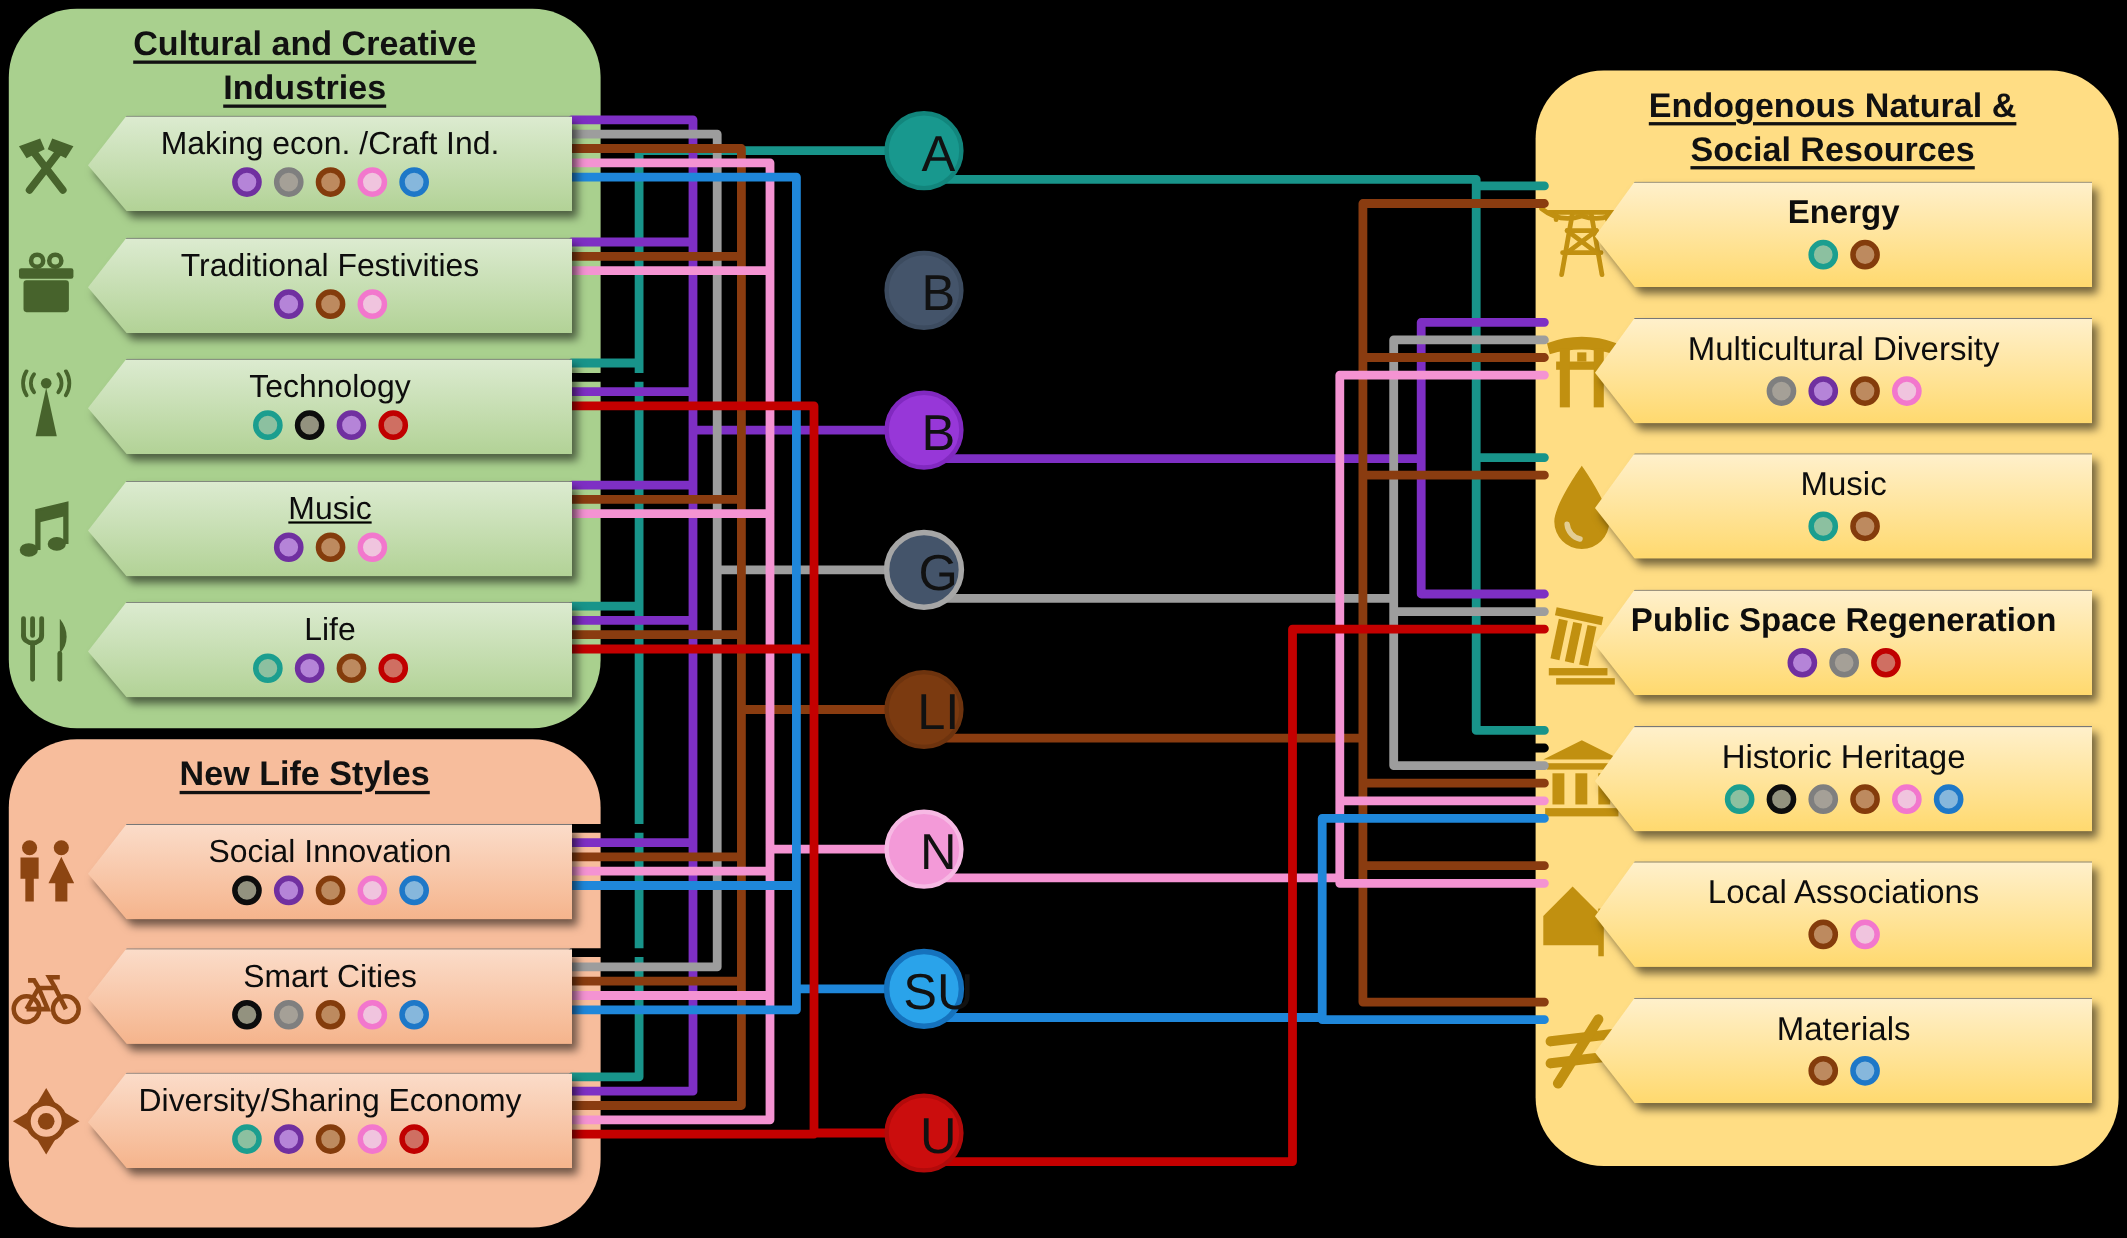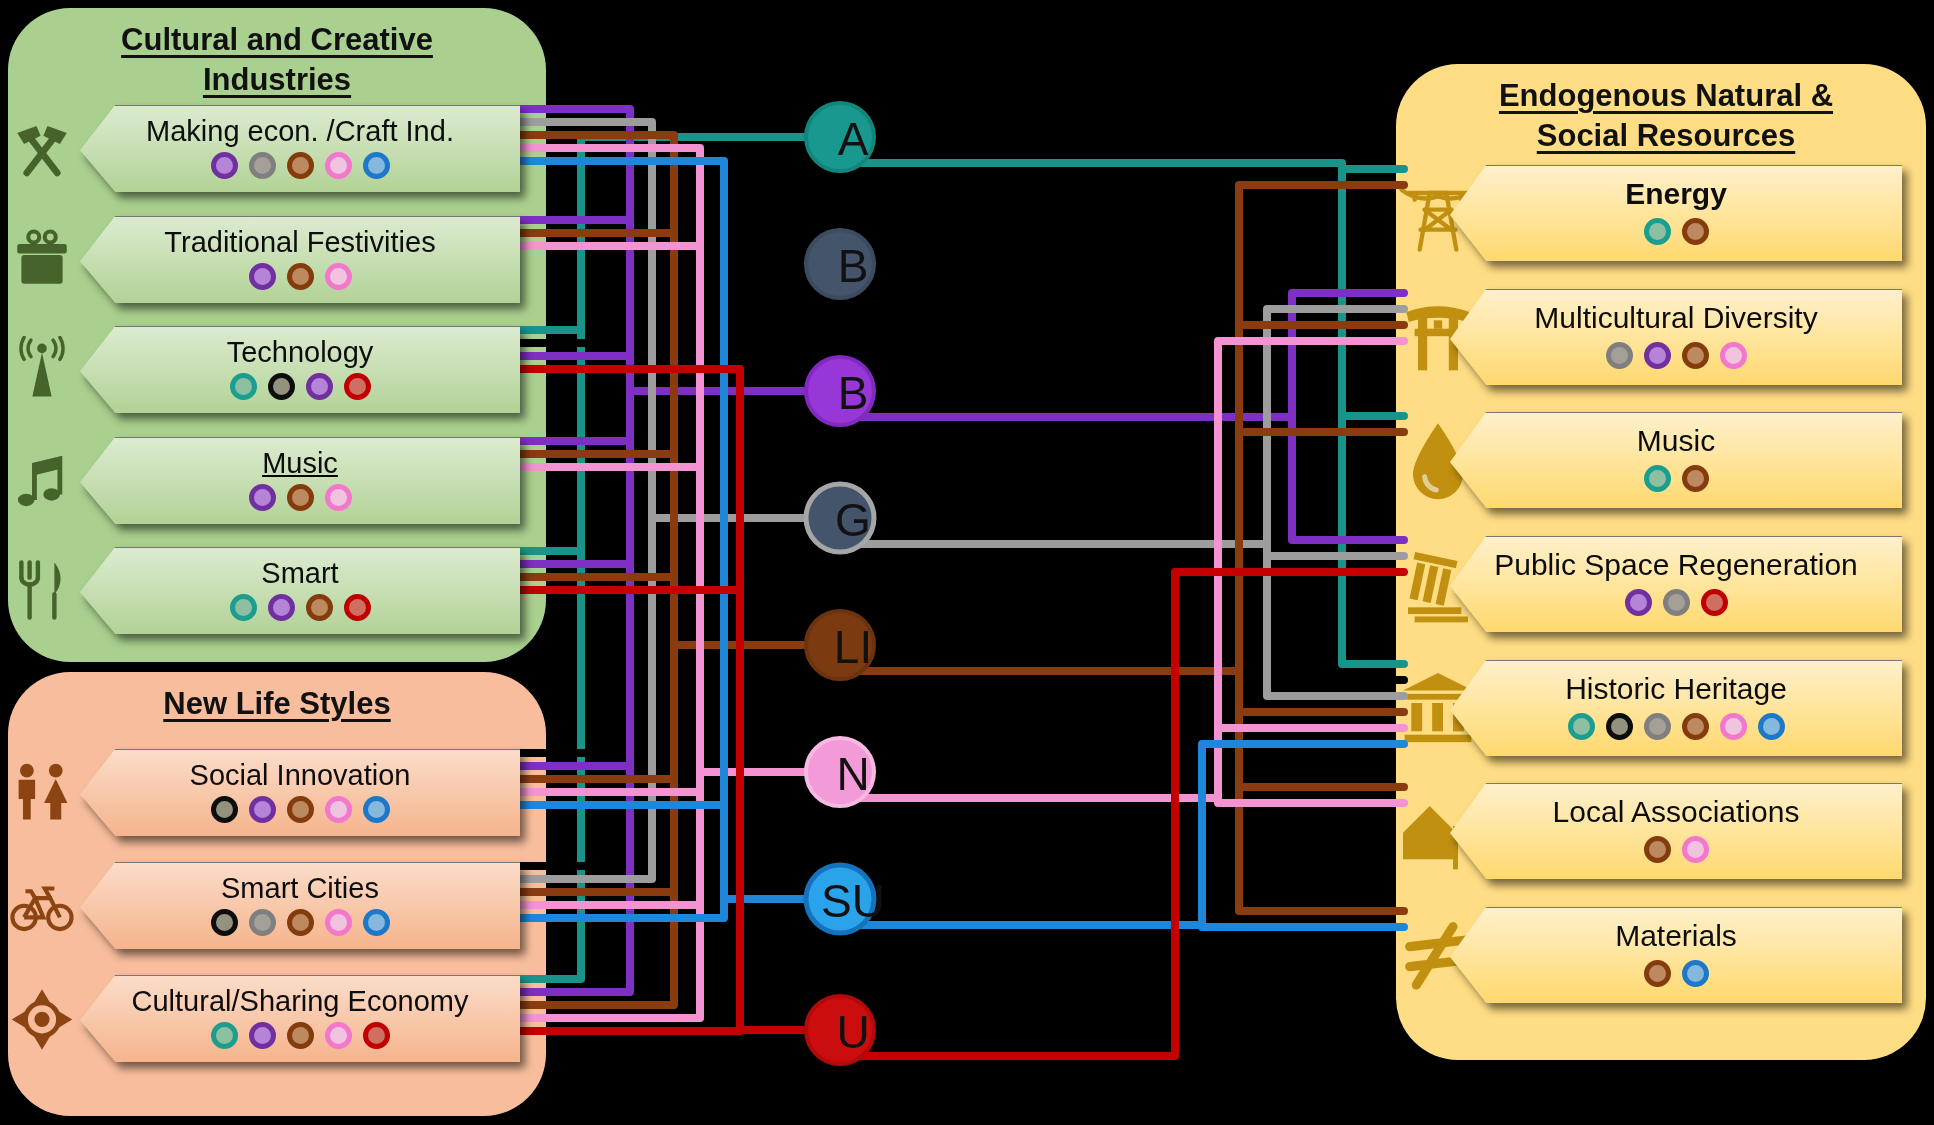--- a/index.html
+++ b/index.html
@@ -105,21 +105,21 @@
           <span class="label">Music</span>
           <div class="dots">
             <span class="dot" style="border-color: rgb(112, 48, 160); background: rgb(181, 132, 216);"></span>
             <span class="dot" style="border-color: rgb(132, 60, 12); background: rgb(189, 138, 95);"></span>
             <span class="dot" style="border-color: rgb(242, 119, 205); background: rgb(240, 196, 222);"></span>
           </div>
         </div>
       </div>
       <div class="itemw" style="left: 80px; top: 547px; width: 440px; height: 86px;">
         <div class="item left" style="background: linear-gradient(rgb(220, 235, 208), rgb(178, 210, 150));">
-          <span class="label">Smart</span>
+          <span class="label">Life</span>
           <div class="dots">
             <span class="dot" style="border-color: rgb(27, 158, 143); background: rgb(140, 192, 160);"></span>
             <span class="dot" style="border-color: rgb(112, 48, 160); background: rgb(181, 132, 216);"></span>
             <span class="dot" style="border-color: rgb(132, 60, 12); background: rgb(189, 138, 95);"></span>
             <span class="dot" style="border-color: rgb(192, 0, 0); background: rgb(207, 111, 98);"></span>
           </div>
         </div>
       </div>
       <div class="itemw" style="left: 80px; top: 749px; width: 440px; height: 86px;">
         <div class="item left" style="background: linear-gradient(rgb(251, 220, 201), rgb(245, 180, 140));">
@@ -140,21 +140,21 @@
             <span class="dot" style="border-color: rgb(13, 13, 13); background: rgb(147, 146, 127);"></span>
             <span class="dot" style="border-color: rgb(127, 127, 127); background: rgb(165, 160, 151);"></span>
             <span class="dot" style="border-color: rgb(132, 60, 12); background: rgb(189, 138, 95);"></span>
             <span class="dot" style="border-color: rgb(242, 119, 205); background: rgb(240, 196, 222);"></span>
             <span class="dot" style="border-color: rgb(30, 120, 200); background: rgb(134, 183, 220);"></span>
           </div>
         </div>
       </div>
       <div class="itemw" style="left: 80px; top: 975px; width: 440px; height: 86px;">
         <div class="item left" style="background: linear-gradient(rgb(251, 220, 201), rgb(245, 180, 140));">
-          <span class="label">Cultural/Sharing Economy</span>
+          <span class="label">Diversity/Sharing Economy</span>
           <div class="dots">
             <span class="dot" style="border-color: rgb(27, 158, 143); background: rgb(140, 192, 160);"></span>
             <span class="dot" style="border-color: rgb(112, 48, 160); background: rgb(181, 132, 216);"></span>
             <span class="dot" style="border-color: rgb(132, 60, 12); background: rgb(189, 138, 95);"></span>
             <span class="dot" style="border-color: rgb(242, 119, 205); background: rgb(240, 196, 222);"></span>
             <span class="dot" style="border-color: rgb(192, 0, 0); background: rgb(207, 111, 98);"></span>
           </div>
         </div>
       </div>
       <div class="itemw" style="left: 1450px; top: 165px; width: 452px; height: 95px; font-weight: bold;">
@@ -180,21 +180,21 @@
       <div class="itemw" style="left: 1450px; top: 412px; width: 452px; height: 95px;">
         <div class="item right" style="background: linear-gradient(rgb(255, 240, 203), rgb(255, 217, 110));">
           <span class="label">Music</span>
           <div class="dots">
             <span class="dot" style="border-color: rgb(27, 158, 143); background: rgb(140, 192, 160);"></span>
             <span class="dot" style="border-color: rgb(132, 60, 12); background: rgb(189, 138, 95);"></span>
           </div>
         </div>
       </div>
       <div class="itemw" style="left: 1450px; top: 536px; width: 452px; height: 95px;">
-        <div class="item right" style="background: linear-gradient(rgb(255, 240, 203), rgb(255, 217, 110));">
+        <div class="item right" style="background: linear-gradient(rgb(255, 240, 203), rgb(255, 217, 110)); font-weight: bold;">
           <span class="label">Public Space Regeneration</span>
           <div class="dots">
             <span class="dot" style="border-color: rgb(112, 48, 160); background: rgb(181, 132, 216);"></span>
             <span class="dot" style="border-color: rgb(127, 127, 127); background: rgb(165, 160, 151);"></span>
             <span class="dot" style="border-color: rgb(192, 0, 0); background: rgb(207, 111, 98);"></span>
           </div>
         </div>
       </div>
       <div class="itemw" style="left: 1450px; top: 660px; width: 452px; height: 95px;">
         <div class="item right" style="background: linear-gradient(rgb(255, 240, 203), rgb(255, 217, 110));">

